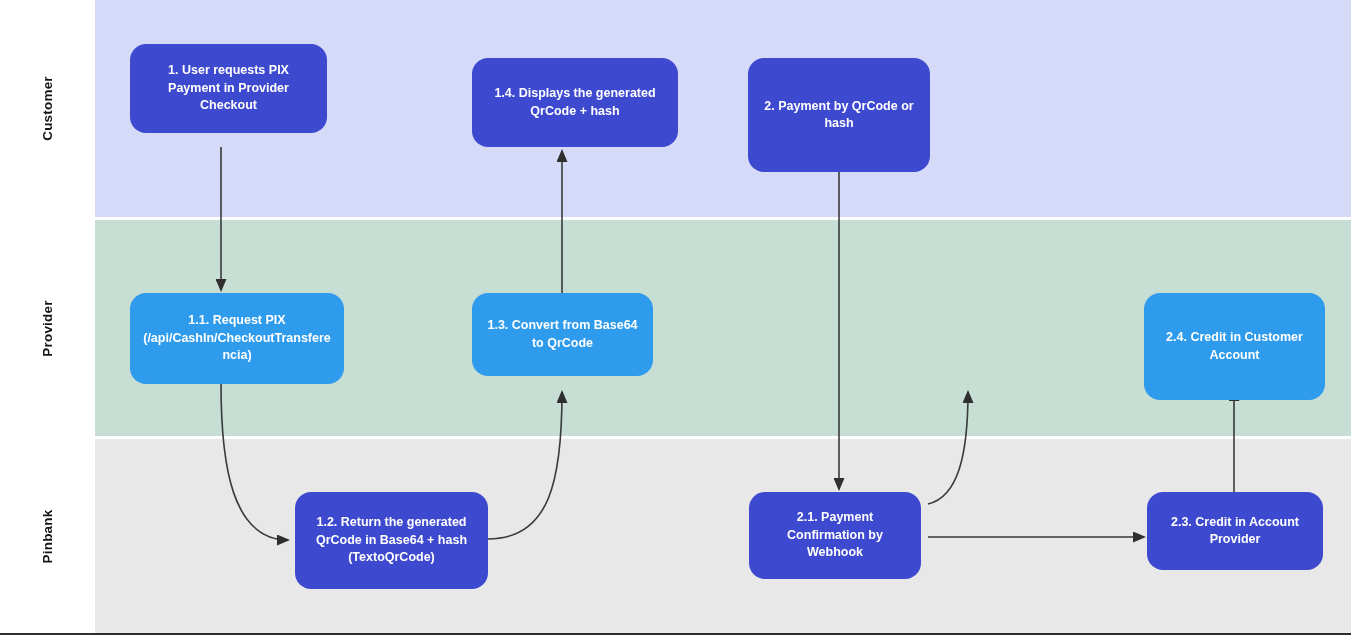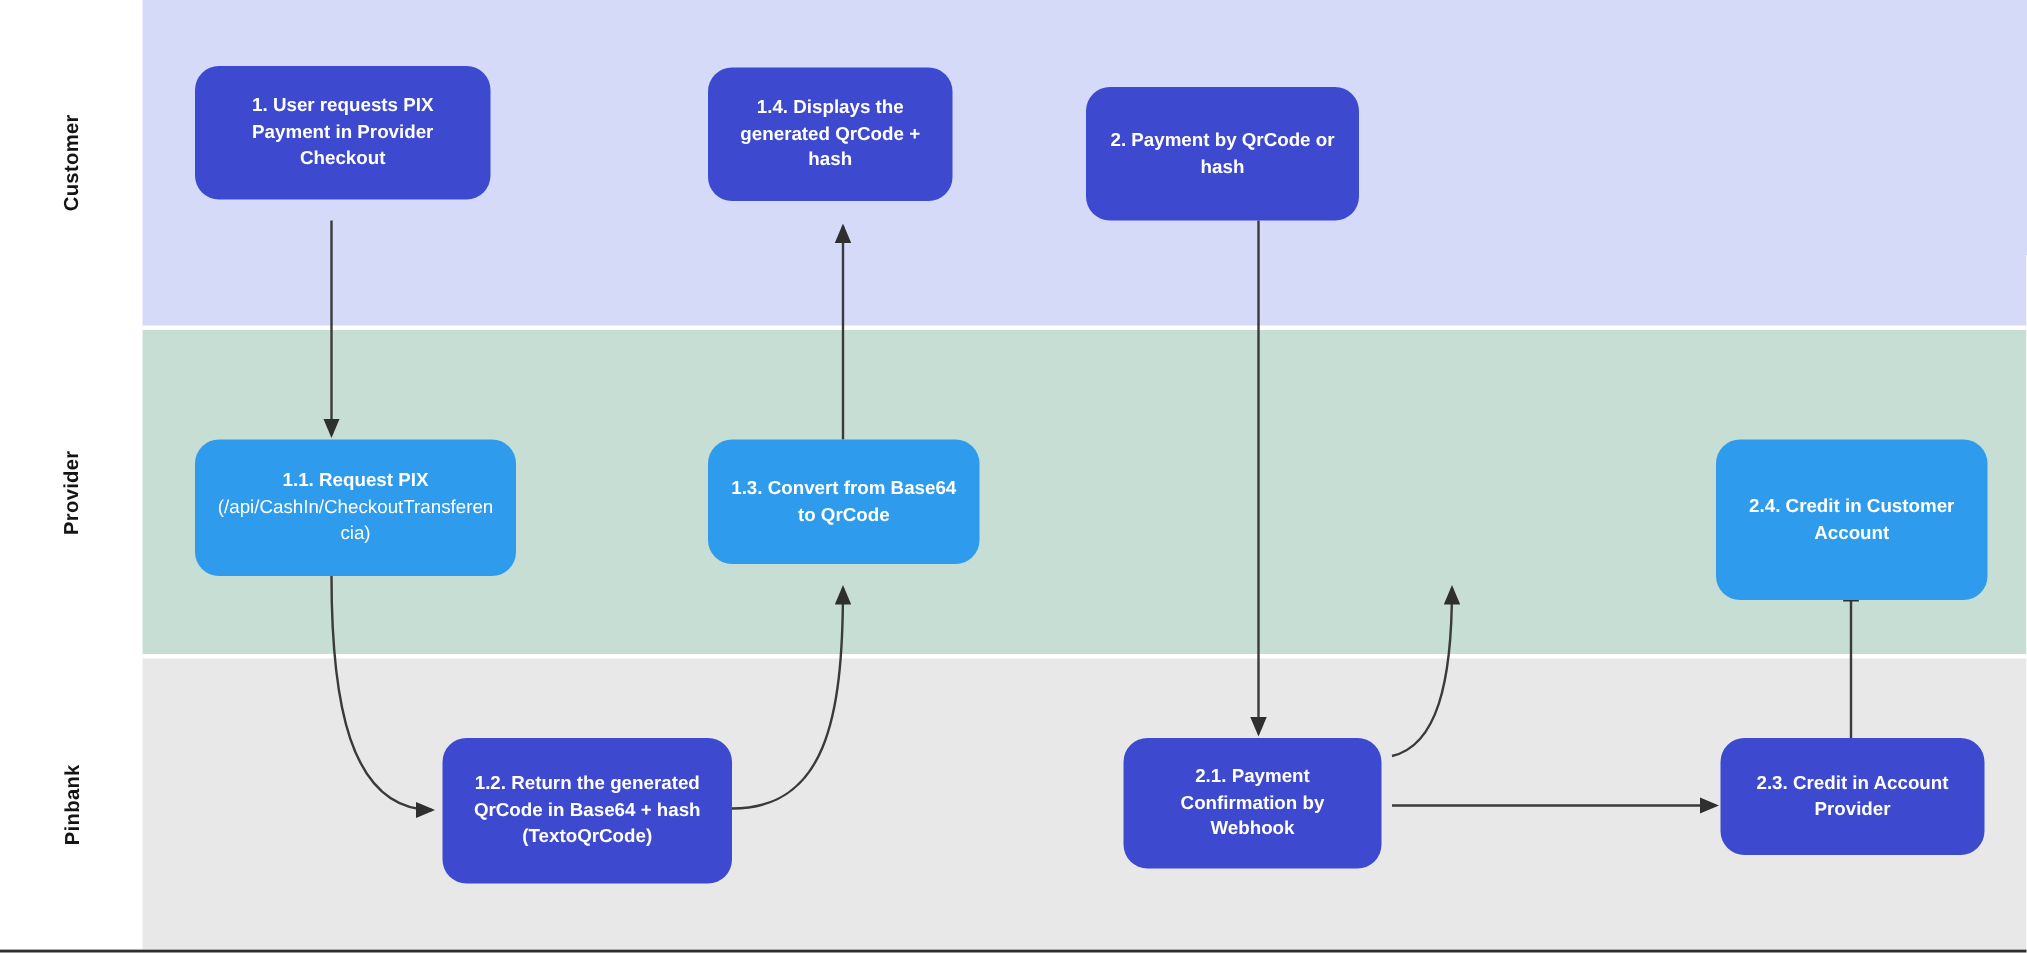--- a/index.html
+++ b/index.html
@@ -39,21 +39,21 @@
     position:absolute;z-index:2;
     border-radius:16px;
     color:#ffffff;
     display:flex;flex-direction:column;align-items:center;justify-content:center;
     text-align:center;
     font-weight:bold;font-size:12.5px;line-height:17.5px;
     padding:6px 13px;box-sizing:border-box;
   }
   .node-dark{background:var(--node-dark,#3d49ce);}
   .node-light{background:var(--node-light,#2e9bec);}
-  .node .sub{font-weight:400;word-break:break-all;}
+  .node .sub{font-weight:700;word-break:break-all;}
 </style>
 </head>
 <body>
 
 <div class="diagram">
 
   <div class="lane lane-customer">
     <div class="lane-label">
       <span>Customer</span>
     </div>
@@ -88,24 +88,24 @@
       <path d="M839,147 V489" marker-end="url(#ah)"></path>
       <path d="M928,504 C958,497 968,455 968,392" marker-end="url(#ah)"></path>
       <path d="M928,537 H1144" marker-end="url(#ah)"></path>
       <path d="M1234,492 V390" marker-end="url(#ah)"></path>
     </g>
   </svg>
 
   <div class="node node-dark" style="left:130px;top:44px;width:197px;height:89px">
     <span>1. User requests PIX Payment in Provider Checkout</span>
   </div>
-  <div class="node node-dark" style="left:472px;top:45px;width:163px;height:89px">
+  <div class="node node-dark" style="left:472px;top:58px;width:206px;height:89px">
     <span>1.4. Displays the generated QrCode + hash</span>
   </div>
-  <div class="node node-dark" style="left:724px;top:58px;width:182px;height:89px">
+  <div class="node node-dark" style="left:748px;top:58px;width:182px;height:114px">
     <span>2. Payment by QrCode or hash</span>
   </div>
 
   <div class="node node-light" style="left:130px;top:293px;width:214px;height:91px">
     <span>1.1. Request PIX</span>
     <span class="sub">(/api/CashIn/CheckoutTransferencia)</span>
   </div>
   <div class="node node-light" style="left:472px;top:293px;width:181px;height:83px">
     <span>1.3. Convert from Base64 to QrCode</span>
   </div>

